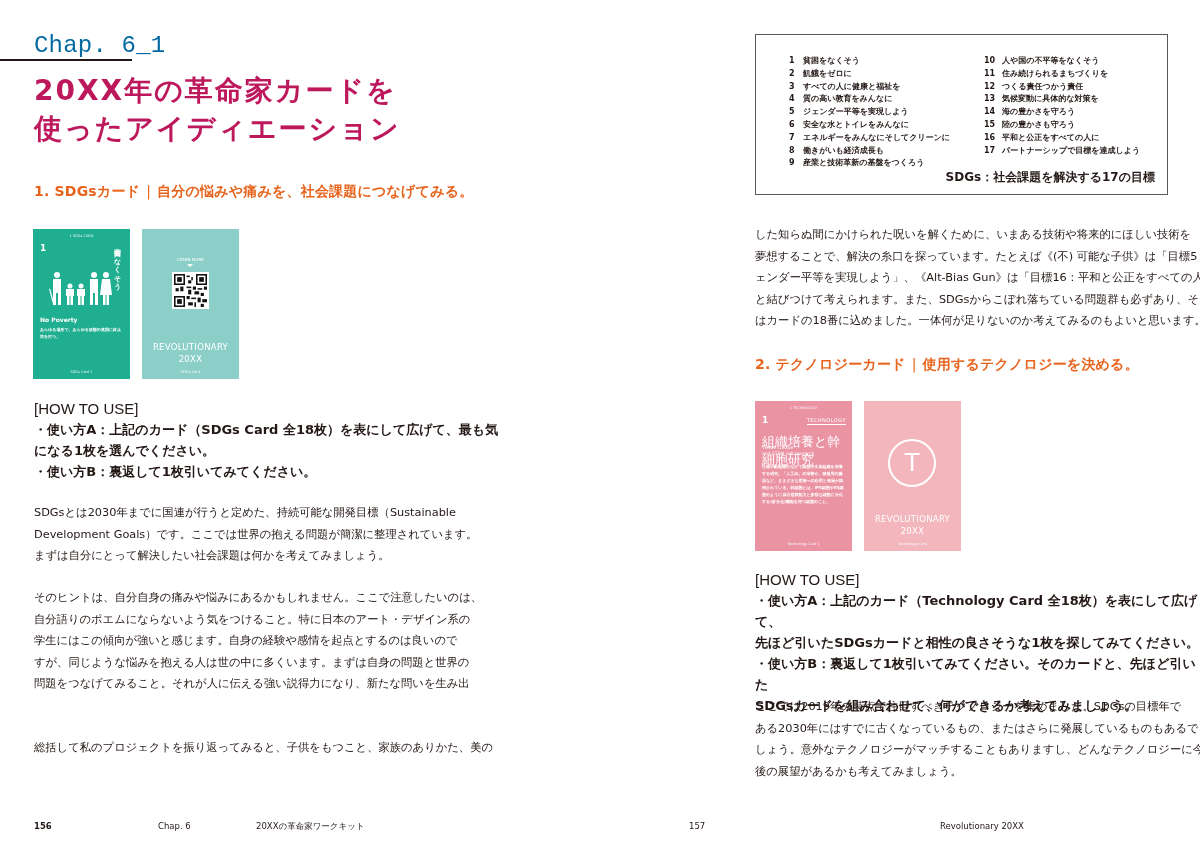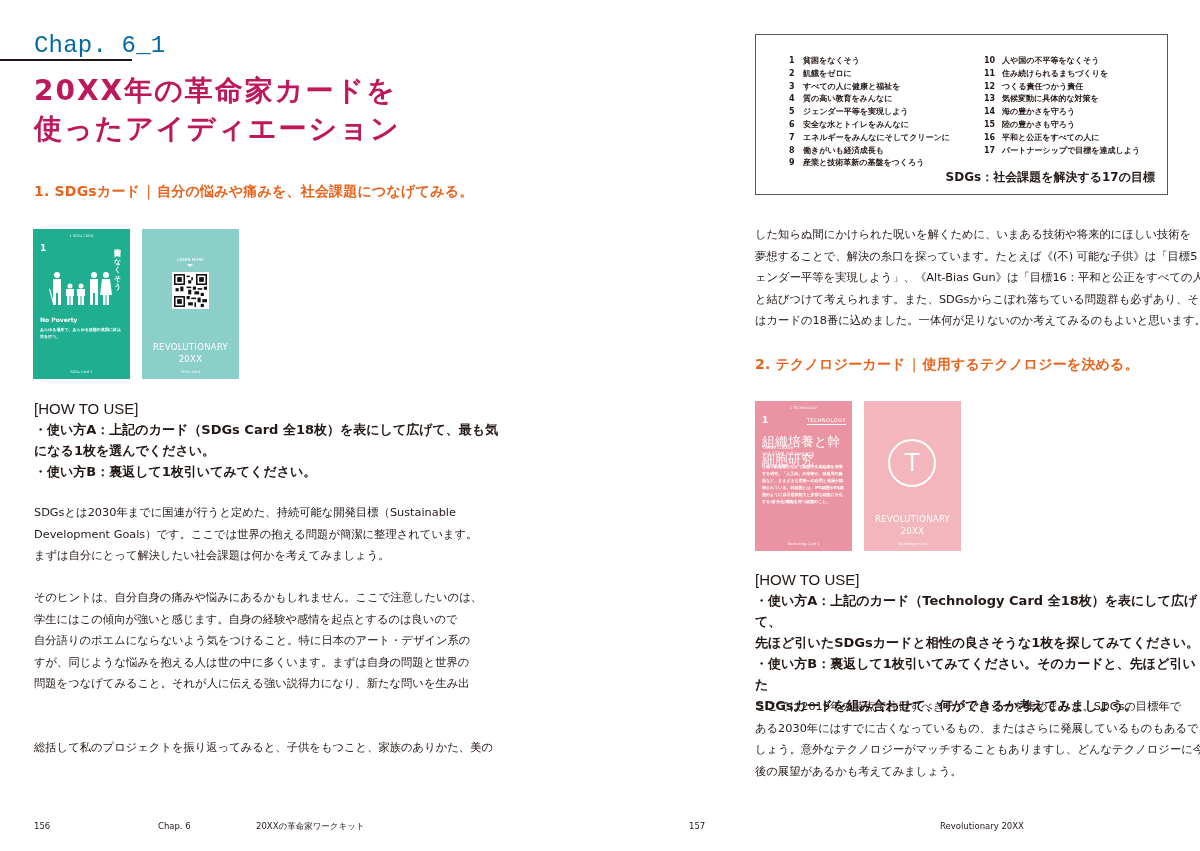--- a/index.html
+++ b/index.html
@@ -162,31 +162,31 @@
   </div>
 
   <div class="body-text" style="left:34px; top:502px;">
     <p>SDGsとは2030年までに国連が行うと定めた、持続可能な開発目標（Sustainable</p>
     <p>Development Goals）です。ここでは世界の抱える問題が簡潔に整理されています。</p>
     <p>まずは自分にとって解決したい社会課題は何かを考えてみましょう。</p>
   </div>
 
   <div class="body-text" style="left:34px; top:587px;">
     <p>そのヒントは、自分自身の痛みや悩みにあるかもしれません。ここで注意したいのは、</p>
+    <p>自分語りのポエムにならないよう気をつけること。特に日本のアート・デザイン系の</p>
     <p>学生にはこの傾向が強いと感じます。自身の経験や感情を起点とするのは良いので</p>
-    <p>自分語りのポエムにならないよう気をつけること。特に日本のアート・デザイン系の</p>
     <p>すが、同じような悩みを抱える人は世の中に多くいます。まずは自身の問題と世界の</p>
     <p>問題をつなげてみること。それが人に伝える強い説得力になり、新たな問いを生み出</p>
   </div>
 
   <div class="body-text" style="left:34px; top:737px;">
     <p>総括して私のプロジェクトを振り返ってみると、子供をもつこと、家族のありかた、美の</p>
   </div>
 
-  <div class="footer" style="left:34px;">156</div>
+  <div class="footer" style="left:34px;font-weight:bold;">156</div>
   <div class="footer" style="left:158px;">Chap. 6</div>
   <div class="footer" style="left:256px;">20XXの革命家ワークキット</div>
 </div>
 
 <div class="page page-right">
   <div class="sdg-box">
     <div class="sdg-col left" style="left:33px;">
       <div class="row">
           <span class="n">1</span>
           <span>貧困をなくそう</span>

